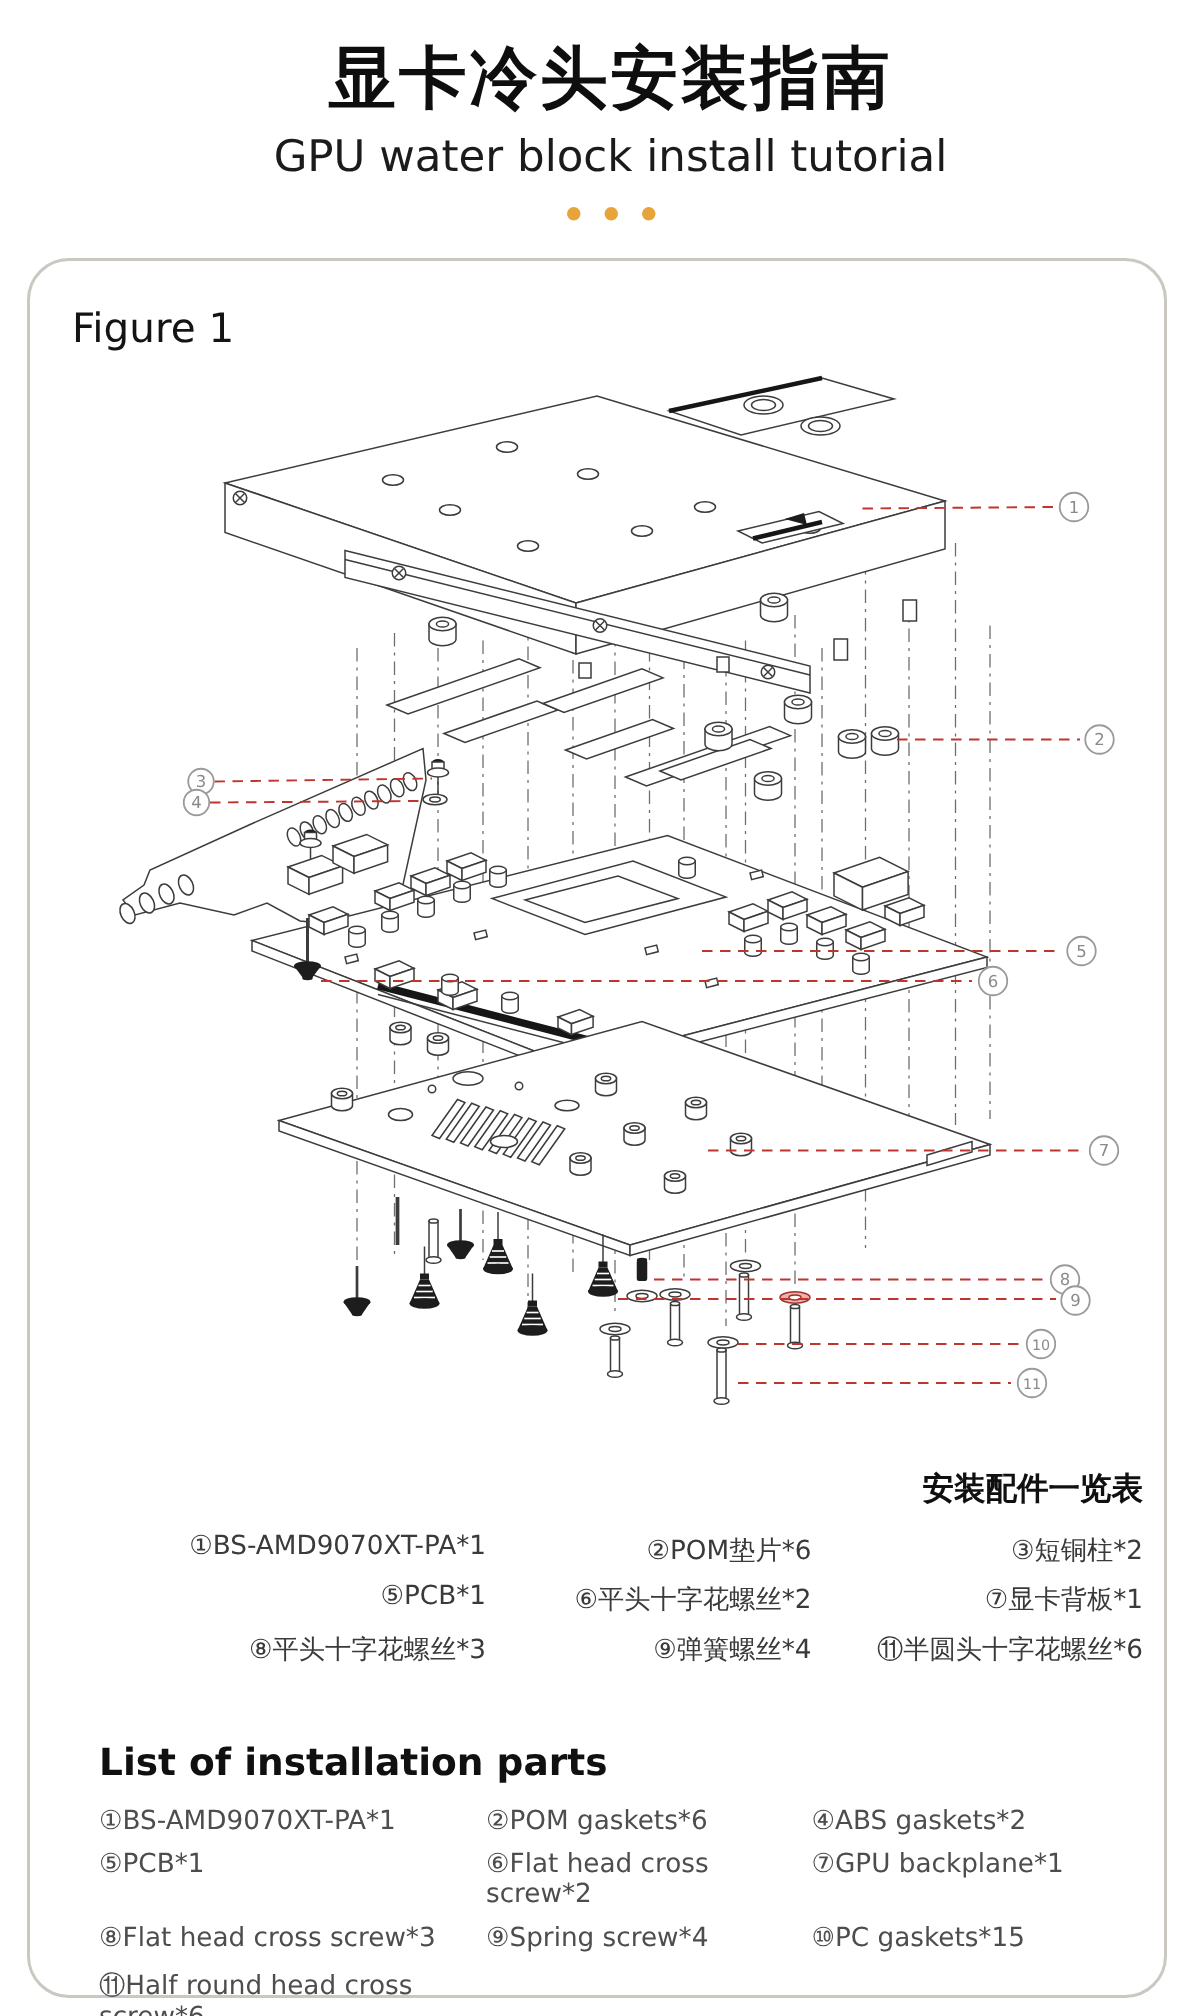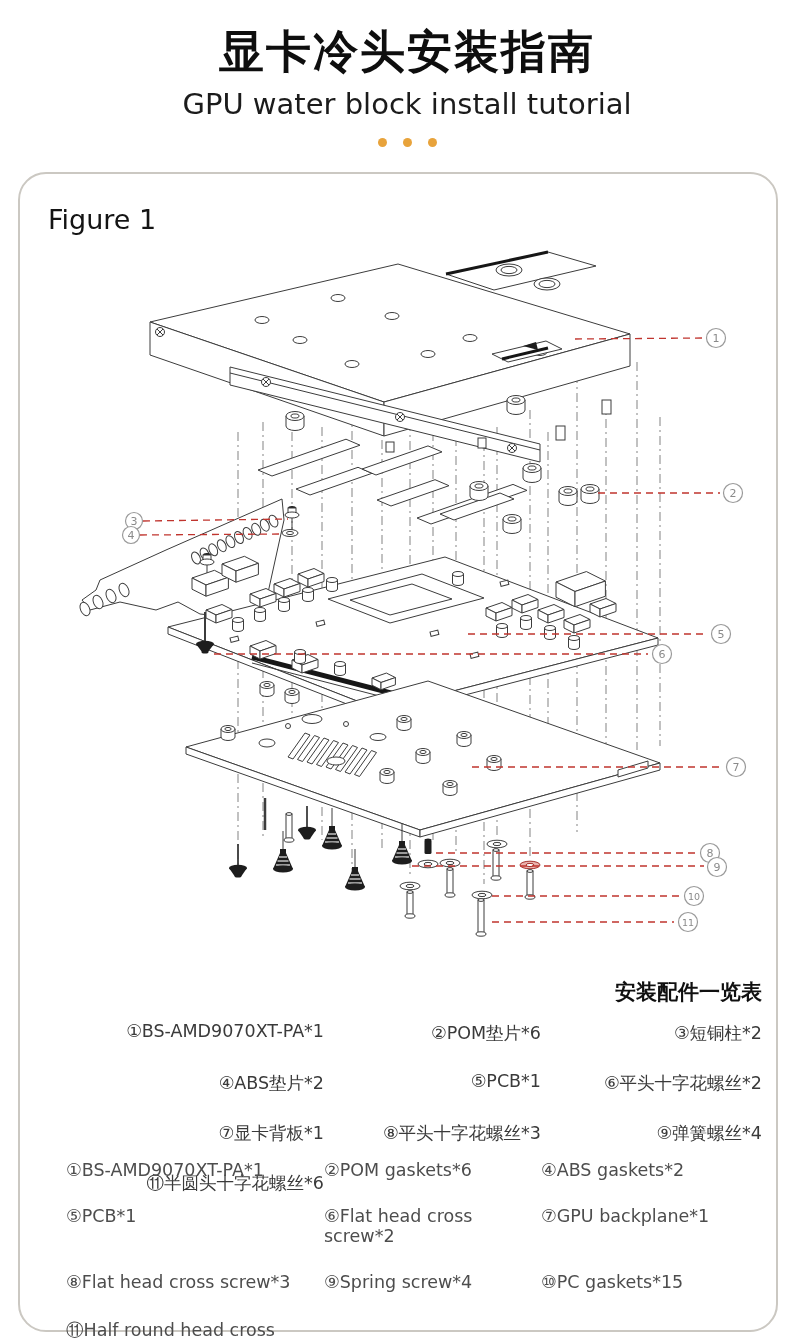--- a/index.html
+++ b/index.html
@@ -31,21 +31,21 @@
   .diagram .rl{stroke:var(--red);stroke-width:1.3;fill:none;stroke-dasharray:7 5;}
   .diagram .cc{stroke:#9a9a9a;stroke-width:1.2;fill:#fff;}
   .diagram text.cnum{font-size:11px;fill:#8a8a8a;text-anchor:middle;font-family:"DejaVu Sans",sans-serif;}
   .diagram text.small{font-size:9.5px;}
   .parts{position:absolute;left:46px;right:14px;}
   .parts-cn{top:804px;text-align:right;}
   .parts-en{top:986px;}
   .parts h2{margin:0 0 15px 0;color:#101010;}
   .parts-cn h2{font-size:21px;}
   .parts-en h2{font-size:25px;}
-  .pgrid{display:grid;grid-template-columns:258px 217px 1fr;row-gap:26px;font-size:17.5px;}
+  .pgrid{display:grid;grid-template-columns:258px 217px 1fr;row-gap:9px;font-size:17.5px;}
   .parts-cn .pgrid{color:#3a3a3a;}
   .parts-en .pgrid{color:#4d4d4d;}
 </style>
 </head>
 <body>
 
 <div class="hdr">
   <div class="title">显卡冷头安装指南</div>
   <div class="subtitle">GPU water block install tutorial</div>
   <div class="dots">
@@ -492,31 +492,31 @@
         </g>
       </g>
   </svg>
 
   <div class="parts parts-cn">
     <h2>安装配件一览表</h2>
     <div class="pgrid">
       <span>①BS-AMD9070XT-PA*1</span>
       <span>②POM垫片*6</span>
       <span>③短铜柱*2</span>
-      <span>④ABS垫片*2</span>
       <span>⑤PCB*1</span>
       <span>⑥平头十字花螺丝*2</span>
       <span>⑦显卡背板*1</span>
       <span>⑧平头十字花螺丝*3</span>
       <span>⑨弹簧螺丝*4</span>
       <span>⑪半圆头十字花螺丝*6</span>
     </div>
   </div>
 
   <div class="parts parts-en">
+    <h2>List of installation parts</h2>
     <div class="pgrid">
       <span>①BS-AMD9070XT-PA*1</span>
       <span>②POM gaskets*6</span>
       <span>④ABS gaskets*2</span>
       <span>⑤PCB*1</span>
       <span>⑥Flat head cross screw*2</span>
       <span>⑦GPU backplane*1</span>
       <span>⑧Flat head cross screw*3</span>
       <span>⑨Spring screw*4</span>
       <span>⑩PC gaskets*15</span>

